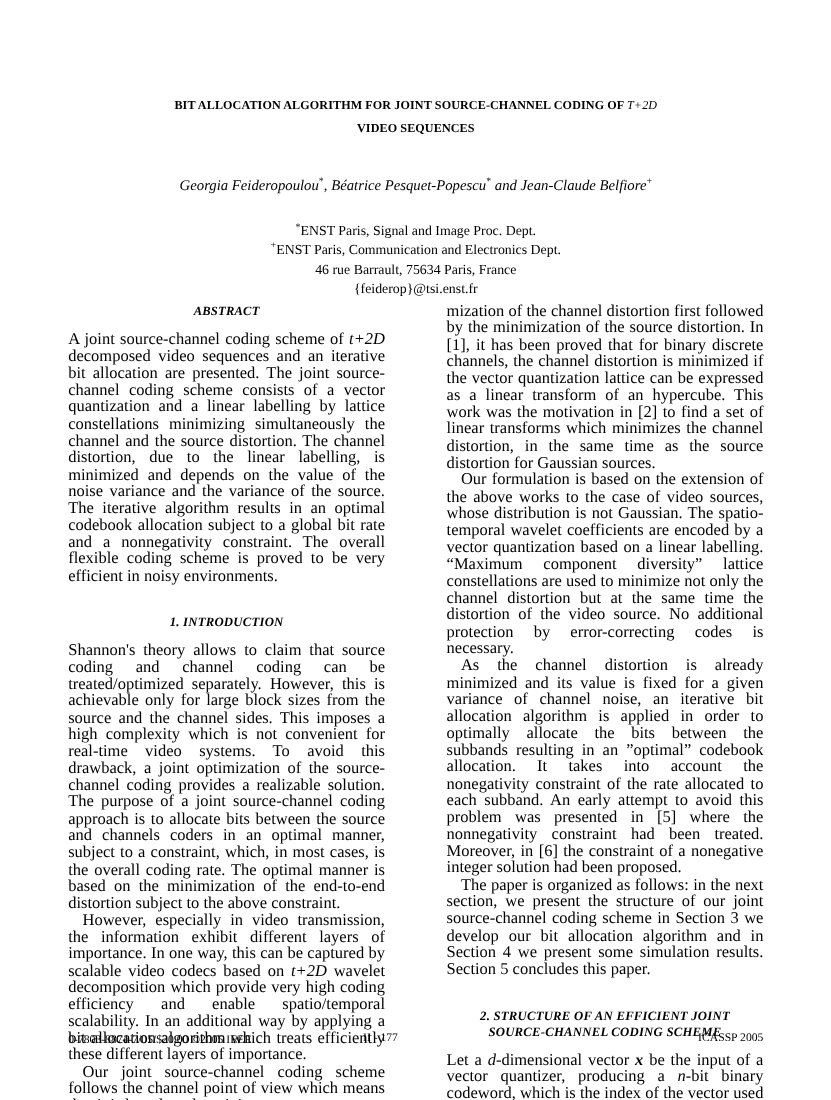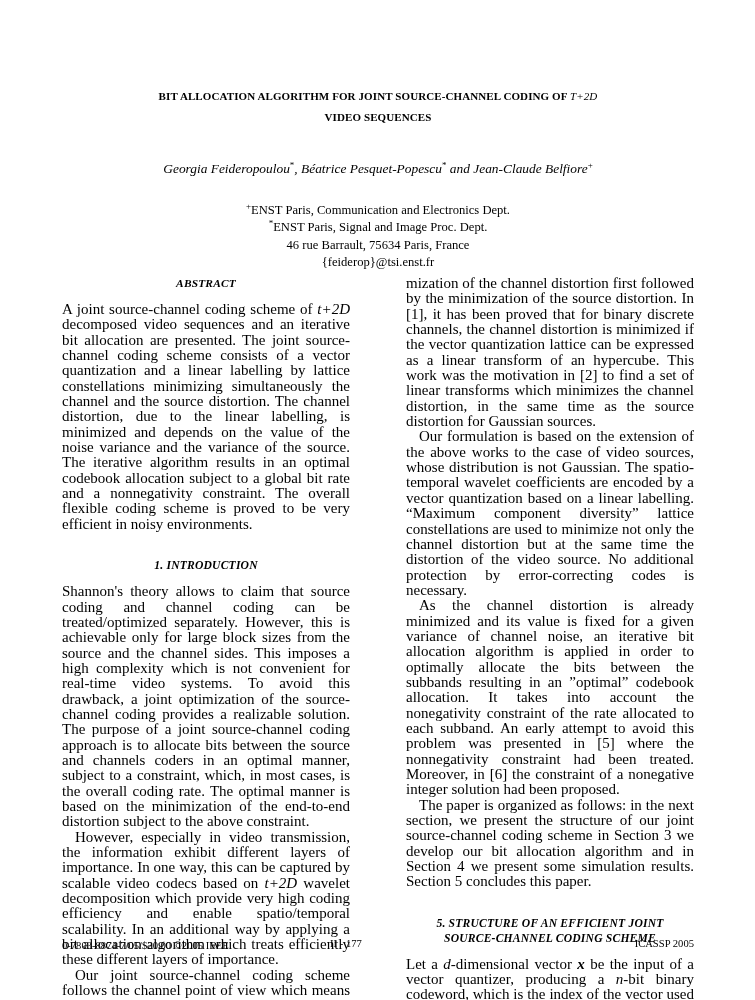--- a/index.html
+++ b/index.html
@@ -131,22 +131,22 @@
     <h1 class="paper-title">
       <span>BIT ALLOCATION ALGORITHM FOR JOINT SOURCE-CHANNEL CODING OF </span><span class="math">T</span><span class="math op">+</span><span class="math">2D</span><br>
       <span>VIDEO SEQUENCES</span>
     </h1>
 
     <div class="authors">
       <span>Georgia Feideropoulou</span><sup>*</sup><span>, </span><span>Béatrice Pesquet-Popescu</span><sup>*</sup><span> and </span><span>Jean-Claude Belfiore</span><sup>+</sup>
     </div>
 
     <div class="affil">
+      <div><sup>*</sup><span>ENST Paris, Signal and Image Proc. Dept.</span></div>
       <div><sup>+</sup><span>ENST Paris, Communication and Electronics Dept.</span></div>
-      <div><sup>*</sup><span>ENST Paris, Signal and Image Proc. Dept.</span></div>
       <div>46 rue Barrault, 75634 Paris, France</div>
       <div>{feiderop}@tsi.enst.fr</div>
     </div>
   </div>
 
   <div class="columns">
 
     <div class="col col-left">
 
       <div class="sec-head abstract-head sec-gap-after">ABSTRACT</div>
@@ -166,21 +166,21 @@
 
       <p class="body noindent">mization of the channel distortion first followed by the minimization of the source distortion. In  [1], it has been proved that for binary discrete channels, the channel distortion is minimized if the vector quantization lattice can be expressed as a linear transform of an hypercube. This work was the motivation in  [2] to find a set of linear transforms which minimizes the channel distortion, in the same time as the source distortion for Gaussian sources.</p>
 
       <p class="body">Our formulation is based on the extension of the above works to the case of video sources, whose distribution is not Gaussian. The spatio-temporal wavelet coefficients are encoded by a vector quantization based on a linear labelling. “Maximum component diversity” lattice constellations are used to minimize not only the channel distortion but at the same time the distortion of the video source. No additional protection by error-correcting codes is necessary.</p>
 
       <p class="body">As the channel distortion is already minimized and its value is fixed for a given variance of channel noise, an iterative bit allocation algorithm is applied in order to optimally allocate the bits between the subbands resulting in an ”optimal” codebook allocation. It takes into account the nonegativity constraint of the rate allocated to each subband. An early attempt to avoid this problem was presented in  [5] where the nonnegativity constraint had been treated. Moreover, in  [6] the constraint of a nonegative integer solution had been proposed.</p>
 
       <p class="body">The paper is organized as follows: in the next section, we present the structure of our joint source-channel coding scheme in Section 3 we develop our bit allocation algorithm and in Section  4 we present some simulation results. Section 5 concludes this paper.</p>
 
       <div class="sec-head sec-gap-before">
-        <span>5.  STRUCTURE OF AN EFFICIENT JOINT</span><br>
+        <span>2.  STRUCTURE OF AN EFFICIENT JOINT</span><br>
         <span>SOURCE-CHANNEL CODING SCHEME</span>
       </div>
 
       <p class="body noindent sec-gap-after" style="margin-top:11px;"><span>Let a </span><span class="math">d</span><span>-dimensional vector </span><span class="math" style="font-weight:bold;">x</span><span> be the input of a vector quantizer, producing a </span><span class="math">n</span><span>-bit binary codeword, which is the index of the vector used for signal reconstruction at the re-</span></p>
     </div>
   </div>
 
   <div class="footer">
     <span class="left">0-7803-8874-7/05/$20.00 ©2005 IEEE</span>
     <span class="mid">II - 177</span>

